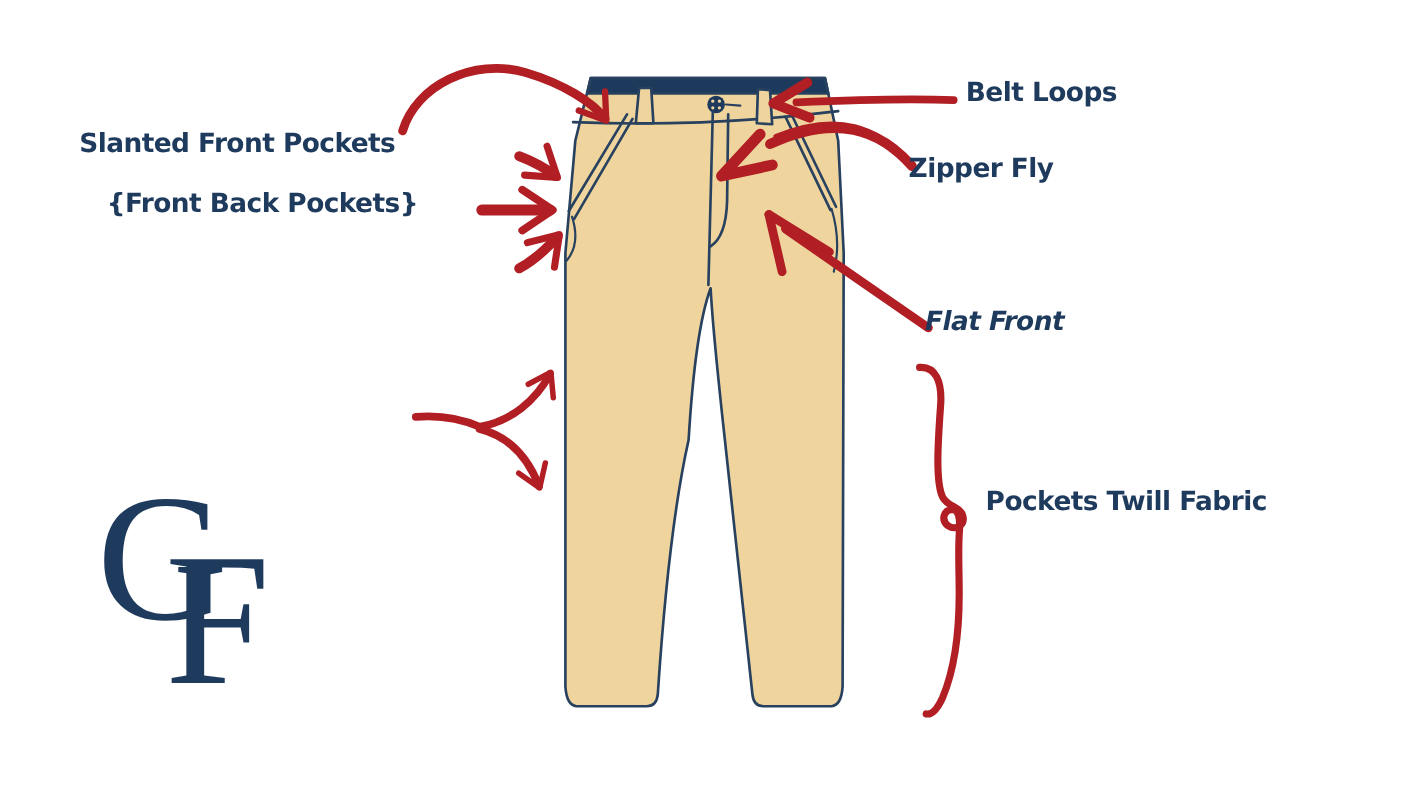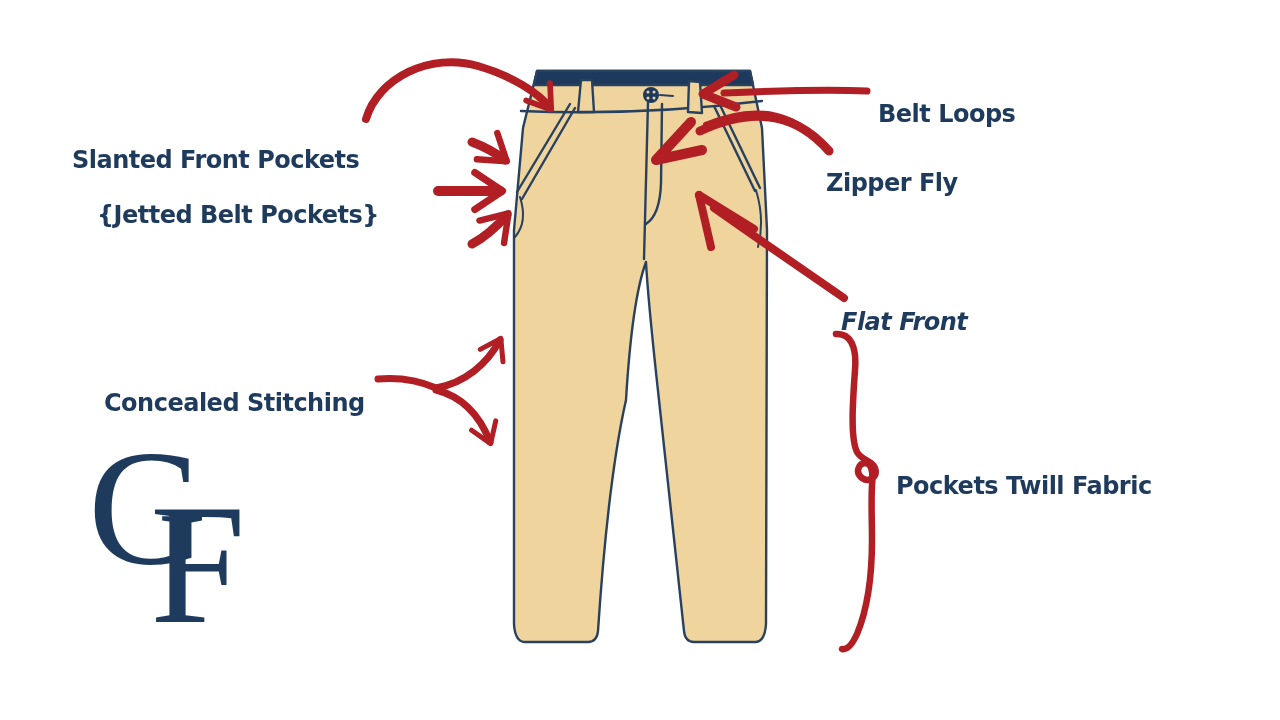--- a/index.html
+++ b/index.html
@@ -5,21 +5,20 @@
   html,body{margin:0;padding:0;background:#ffffff;}
   #canvas{
     position:relative;width:1280px;height:720px;background:#ffffff;
     overflow:hidden;font-family:"DejaVu Sans", sans-serif;
   }
   #scene{position:absolute;left:0;top:0;width:1280px;height:720px;}
   .label{
     position:absolute;color:#1e3a5c;font-weight:bold;font-size:24px;
     letter-spacing:-0.5px;white-space:nowrap;line-height:1.2;
     font-family:"DejaVu Sans", sans-serif;
-    margin-top:30px;
   }
   .logo-letter{
     position:absolute;color:#1e3a5c;font-family:"Liberation Serif", serif;
     line-height:1;font-weight:normal;
   }
   #logo-g{left:88px;top:425px;font-size:165px;}
   #logo-f{left:150px;top:478px;font-size:172px;}
 </style>
 </head>
 <body>
@@ -100,29 +99,28 @@
            C 855,473 858,463 866,463
            C 873,464 873,474 872,486
            C 871,503 872,518 872,540
            C 872,578 867,610 857,634
            C 852,645 847,650 842,649"></path>
     </g>
   </svg>
 
   <div class="label" style="left:72px;top:116px;">Slanted Front Pockets</div>
 
-  <div class="label" style="left:97px;top:171px;">{Jetted Belt Pockets}</div>
+  <div class="label" style="left:97px;top:171px;">{Front Back Pockets}</div>
 
   <div class="label" style="left:878px;top:70px;">Belt Loops</div>
 
   <div class="label" style="left:826px;top:139px;text-align:center;">Zipper Fly</div>
 
   <div class="label" style="left:841px;top:278px;font-style:italic;">Flat Front</div>
 
-  <div class="label" style="left:104px;top:359px;">Concealed Stitching</div>
 
   <div class="label" style="left:896px;top:442px;">Pockets Twill Fabric</div>
 
   <div>
     <span id="logo-g" class="logo-letter">G</span>
     <span id="logo-f" class="logo-letter">F</span>
   </div>
 
 </div>
 

